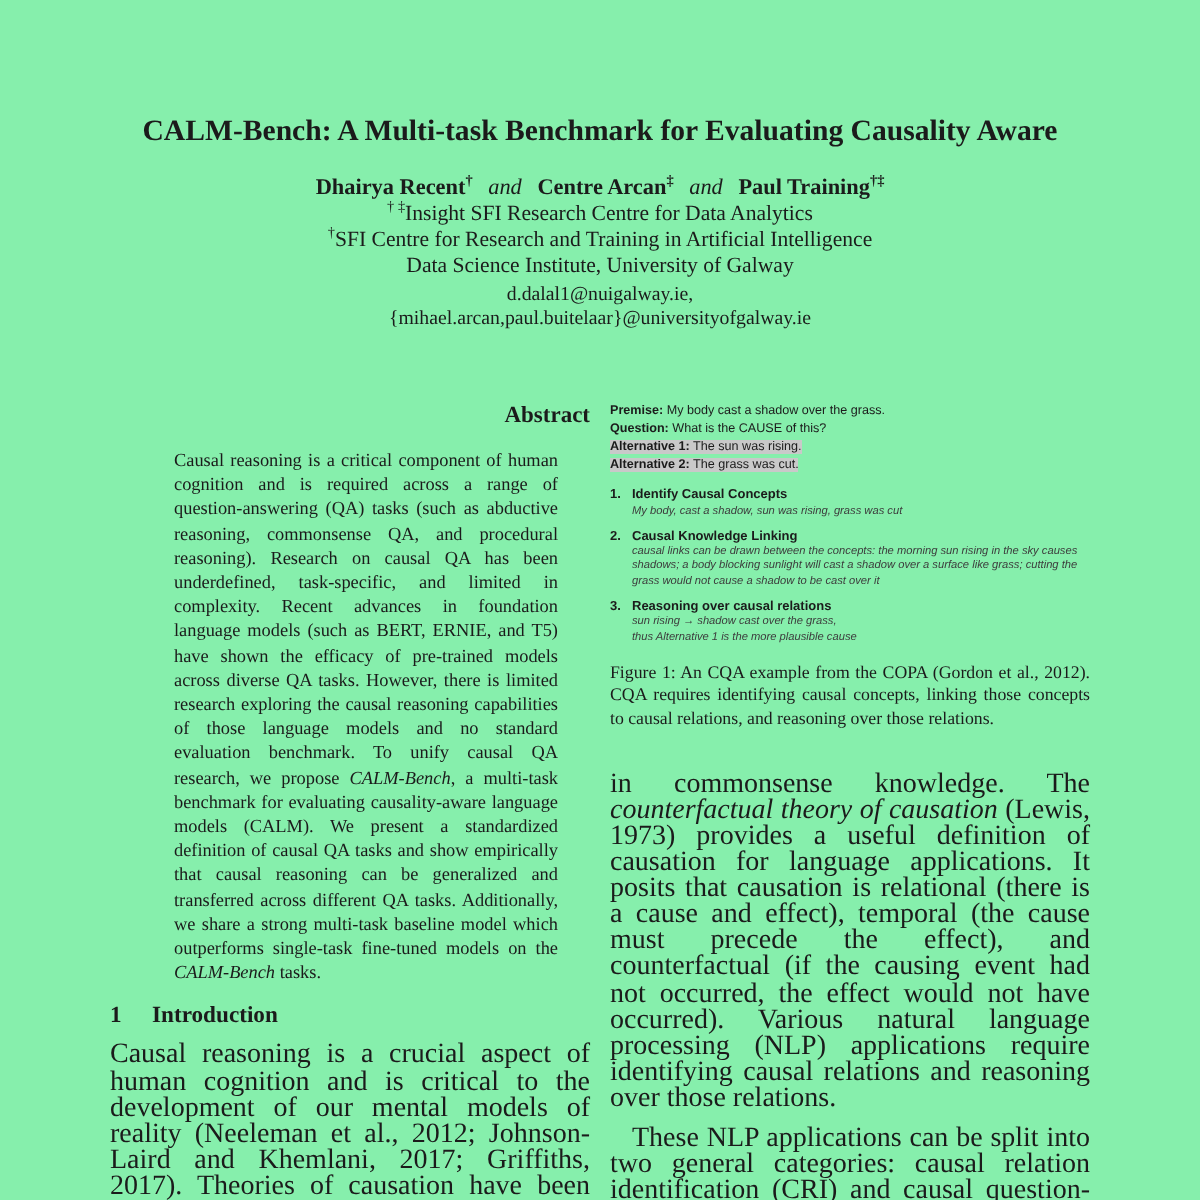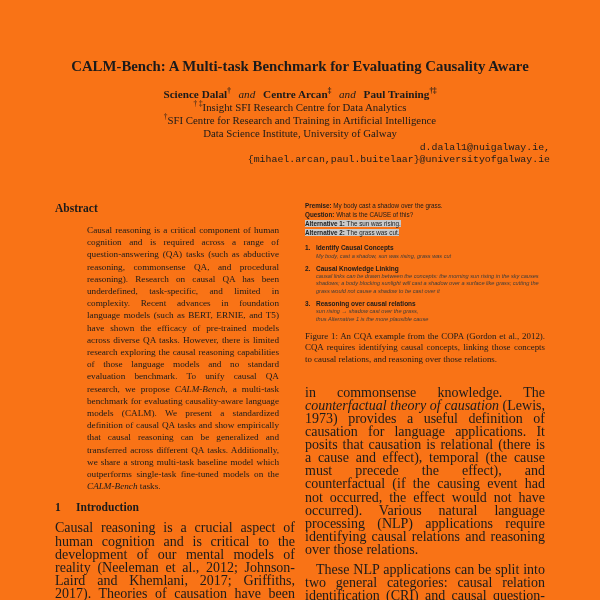--- a/index.html
+++ b/index.html
@@ -1,36 +1,36 @@
 <!DOCTYPE html>
 <html><head>
 <meta charset="utf-8">
 <style>
   html,body { margin:0; padding:0; background:#ffffff; }
   .page {
     position:relative; width:600px; height:600px; overflow:hidden;
-    background:#f97316; color:#1b1b1b;
+    background:#86efac; color:#1b1b1b;
     font-family:"Liberation Serif", serif;
     -webkit-font-smoothing:antialiased;
   }
   
   .header { position:absolute; top:57px; left:50px; width:500px; text-align:center; }
   .title { font-size:14.8px; font-weight:bold; line-height:19.5px; }
   .authors { margin-top:11px; font-size:11.2px; }
   .authors .author { font-weight:bold; }
   .authors .sep { margin:0 5px; font-weight:normal;font-style:italic; }
   sup { font-size:7.2px; line-height:0; }
   .affils { font-size:10.8px; line-height:13.4px; margin-top:1px; }
-  .emails { font-family:Liberation Mono, monospace; font-size:9.9px; line-height:12.6px; margin-top:1px;text-align:right; }
+  .emails { font-family:Liberation Serif, serif; font-size:9.9px; line-height:12.6px; margin-top:1px; }
   
   .col { position:absolute; top:196px; width:240px; }
   .col-left  { left:55px; }
   .col-right { left:305px; }
   
-  .abs-head { text-align:left; font-weight:bold; font-size:11.5px; margin:6px 0 0 0; }
+  .abs-head { text-align:right; font-weight:bold; font-size:11.5px; margin:6px 0 0 0; }
   .abs-body { margin:10px 16px 0 32px; font-size:9.2px; line-height:12.2px; text-align:justify; }
   .it { font-style:italic;font-family:Liberation Serif, serif; }
   
   .sec-head { font-size:11.6px; font-weight:bold; margin:9px 0 0 0; }
   .sec-num { display:inline-block; min-width:21px; }
   .body-p { font-size:14px; line-height:13.1px; text-align:justify; margin:7px 0 0 0; }
   .indent { text-indent:11px; }
   
   .fig { font-family:"Liberation Sans", sans-serif; margin-top:5px; }
   .fig-line { font-size:6.3px; line-height:9px; white-space:nowrap; }
@@ -47,21 +47,21 @@
 </head>
 <body>
 
 <div class="page">
 
   <div class="header">
     <div class="title">
       <span>CALM-Bench: A Multi-task Benchmark for Evaluating Causality Aware</span><br>
     </div>
     <div class="authors">
-      <span class="author"><span>Science Dalal</span><sup>†</sup></span>
+      <span class="author"><span>Dhairya Recent</span><sup>†</sup></span>
       <span class="sep">and</span>
       <span class="author"><span>Centre Arcan</span><sup>‡</sup></span>
       <span class="sep">and</span>
       <span class="author"><span>Paul Training</span><sup>†‡</sup></span>
     </div>
     <div class="affils">
       <div><sup>† ‡</sup><span>Insight SFI Research Centre for Data Analytics</span></div>
       <div><sup>†</sup><span>SFI Centre for Research and Training in Artificial Intelligence</span></div>
       <div><span>Data Science Institute, University of Galway</span></div>
     </div>

